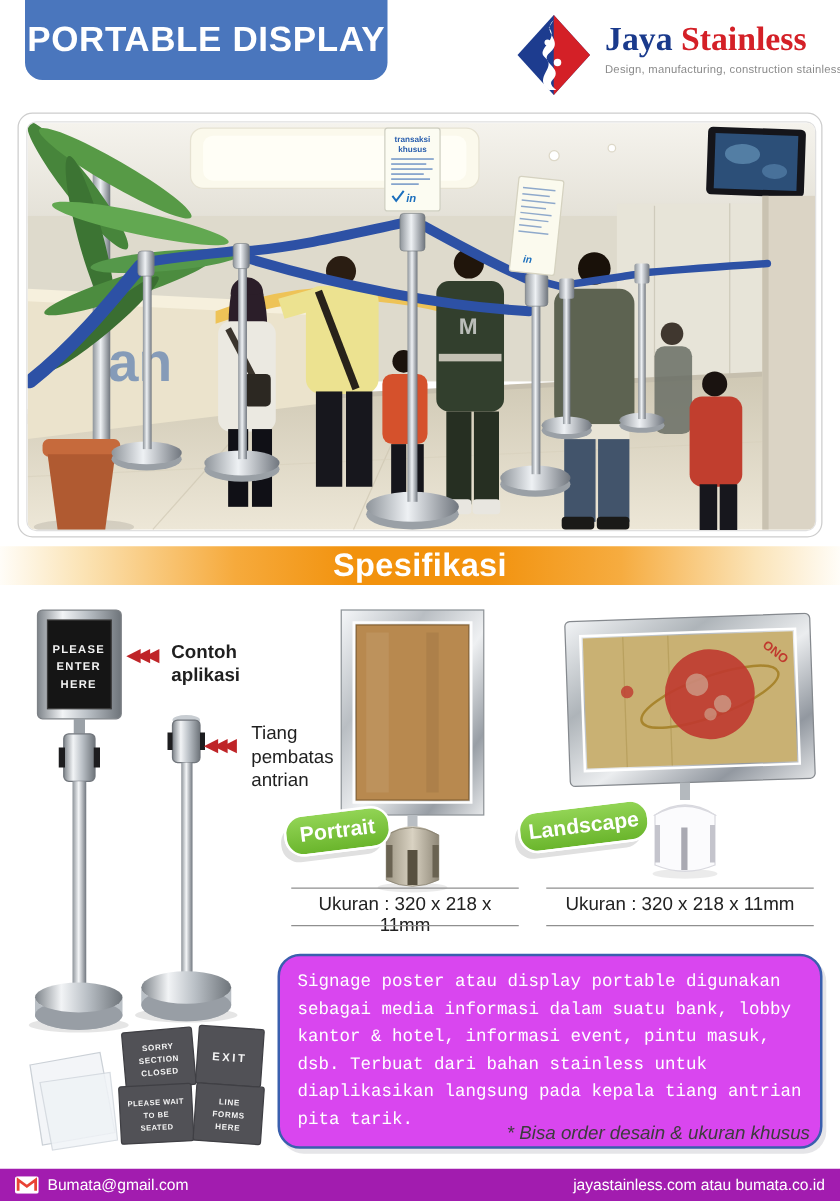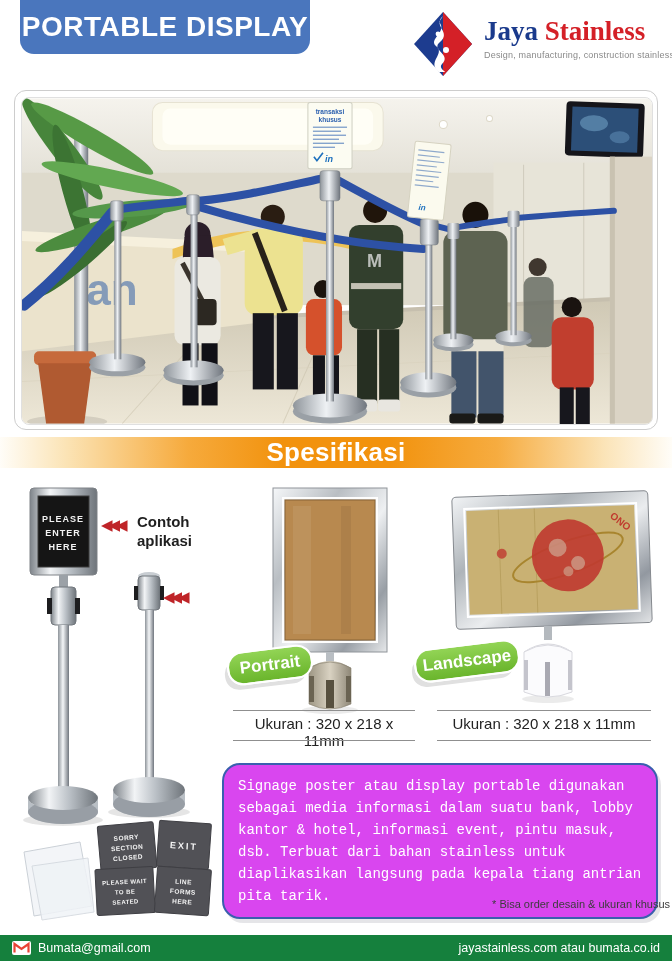--- a/index.html
+++ b/index.html
@@ -1,20 +1,20 @@
 <!DOCTYPE html>
 <html><head>
 <meta charset="utf-8">
 <style>
   html,body{margin:0;padding:0;background:#ffffff;}
   body{font-family:"Liberation Sans",sans-serif;}
   .page{position:relative;width:672px;height:961px;background:#fff;overflow:hidden;}
 
   
-  .title-banner{position:absolute;left:20px;top:0;width:290px;height:54px;
+  .title-banner{position:absolute;left:20px;top:0;width:290px;height:64px;
     background:#4a76bd;border-radius:0 0 14px 14px;display:flex;align-items:center;justify-content:center;}
   .title-banner span{color:#fff;font-weight:700;font-size:28px;letter-spacing:.5px;}
   .logo{position:absolute;left:412px;top:8px;width:248px;height:72px;text-decoration:underline;}
   .logo-mark{position:absolute;left:0;top:2px;}
   .logo-text{position:absolute;left:72px;top:8px;white-space:nowrap;}
   .logo-name{font-family:"Liberation Serif",serif;font-weight:700;font-size:27px;line-height:30px;}
   .logo-name .blue{color:#1a3a8c;}
   .logo-name .red{color:#d42027;}
   .logo-tagline{font-size:9px;color:#8a8a8a;margin-top:4px;letter-spacing:.2px;}
 
@@ -49,24 +49,24 @@
   .tag-portrait{left:227px;top:648px;width:82px;}
   .tag-landscape{left:414px;top:644px;width:102px;}
   .size-line{position:absolute;height:1px;background:#8f8f8f;}
   .size-text{position:absolute;color:#222;font-size:15px;text-align:center;}
 
   
   .desc-box{position:absolute;left:222px;top:763px;width:436px;box-sizing:border-box;
     background:#d946ef;border:2px solid #3a5fae;border-radius:18px;
     box-shadow:3px 4px 0 rgba(180,180,190,.35);
     padding:10px 14px;color:#fff;font-size:14px;line-height:22px;font-family:Liberation Mono, monospace;}
-  .note{position:absolute;right:2px;top:898px;font-size:11px;color:#3c3c3c;}
-
-  
-  .footer{position:absolute;left:0;top:935px;width:672px;height:26px;background:#15803d;
+  .note{position:absolute;right:24px;top:898px;font-style:italic;font-size:15px;color:#3c3c3c;}
+
+  
+  .footer{position:absolute;left:0;top:935px;width:672px;height:26px;background:#a21caf;
     display:flex;align-items:center;justify-content:space-between;box-sizing:border-box;padding:0 12px;}
   .footer .left,.footer .right{display:flex;align-items:center;color:#fff;font-size:12.5px;}
   .footer .left svg{margin-right:7px;}
 
   svg text{font-family:"Liberation Sans",sans-serif;}
 </style>
 </head>
 <body>
 
 <div class="page">
@@ -380,20 +380,25 @@
       <text x="169" y="418" font-size="6.5" font-weight="bold" fill="#f4f4f4" text-anchor="middle" letter-spacing=".5">HERE</text>
     </g>
   </svg>
 
   <div class="arrows arrows-1">◀◀◀</div>
   <div class="app-label label-example">
     <span style="display:block">Contoh</span>
     <span style="display:block">aplikasi</span>
   </div>
   <div class="arrows arrows-2">◀◀◀</div>
+  <div class="app-label label-pole">
+    <span style="display:block">Tiang</span>
+    <span style="display:block">pembatas</span>
+    <span style="display:block">antrian</span>
+  </div>
 
   <svg class="portrait-svg" width="150" height="230" viewBox="0 0 150 230">
     <defs>
       <linearGradient id="po-ch" x1="0" y1="0" x2="1" y2="1">
         <stop offset="0" stop-color="#f5f7f9"></stop>
           <stop offset=".3" stop-color="#b9bec3"></stop>
         <stop offset=".55" stop-color="#eef0f2"></stop>
           <stop offset=".8" stop-color="#989ea5"></stop>
         <stop offset="1" stop-color="#e6e8ea"></stop>
       </linearGradient>

